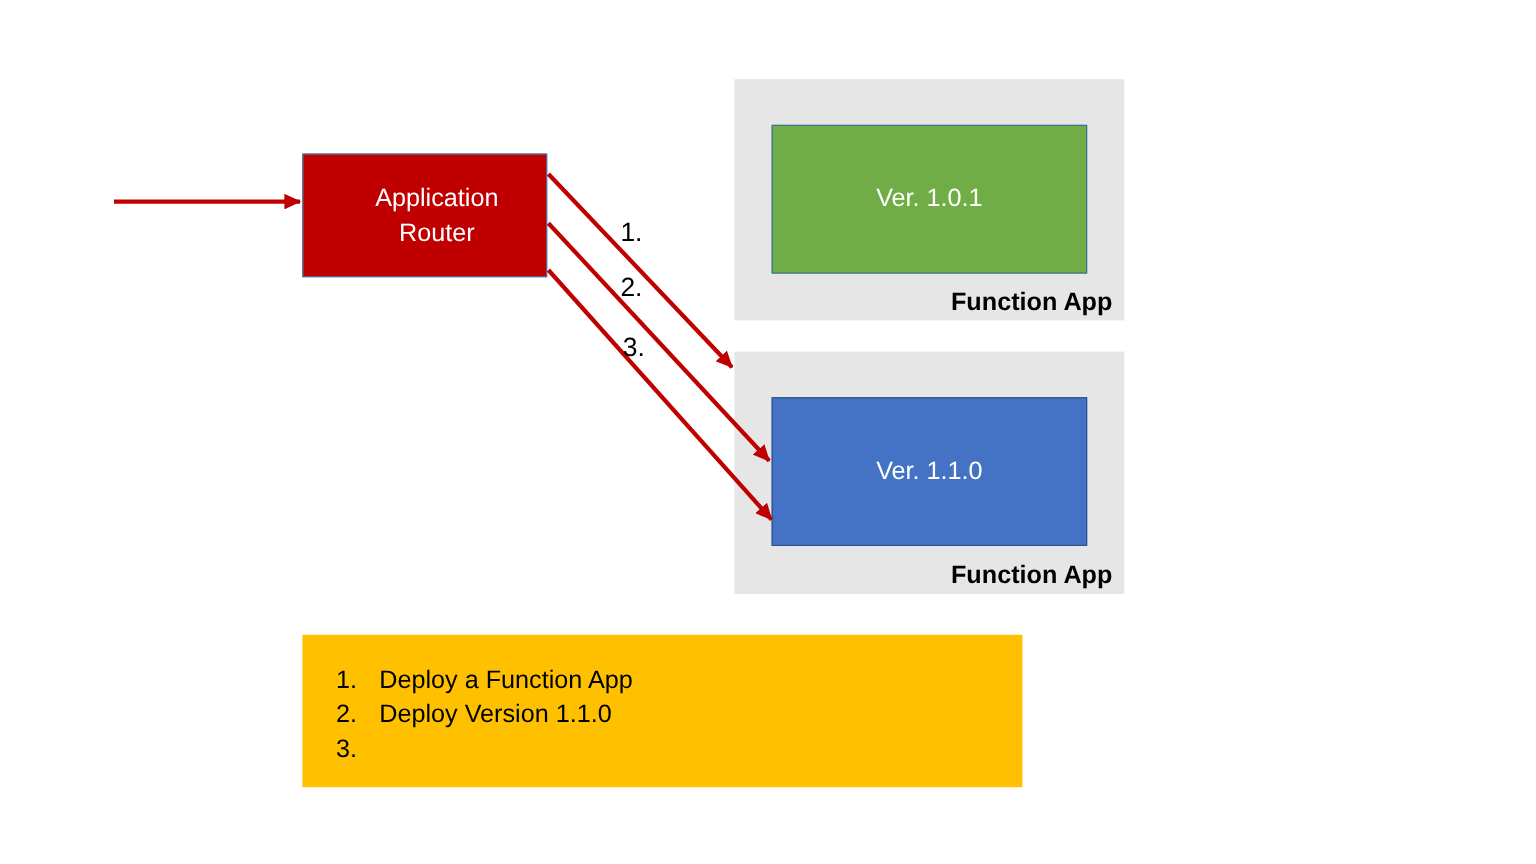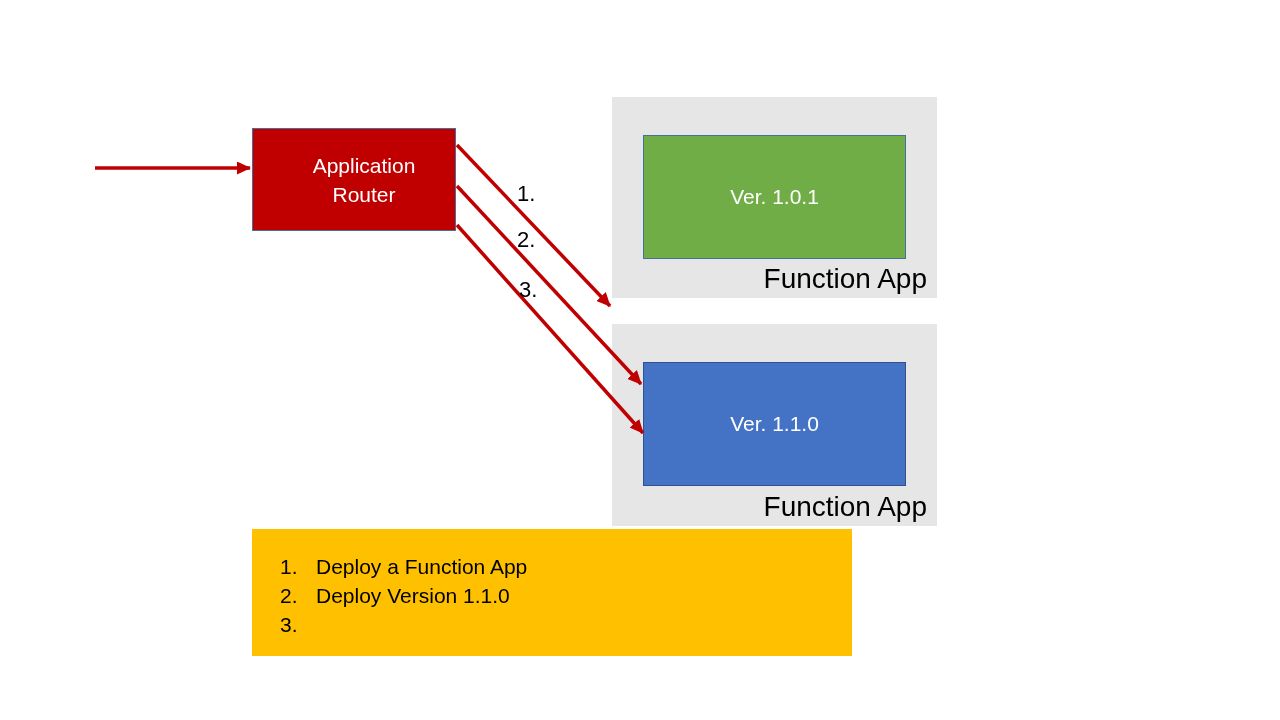--- a/index.html
+++ b/index.html
@@ -43,21 +43,20 @@
     font-size: 21px;
     line-height: 29px;
     text-align: center;
   }
 
   
   .fa-container {
     width: 325px;
     background: #E6E6E6;
     z-index: 1;
-    margin-top: 31px;
   }
   #fa-container-0 { left: 612px; top: 66px;  height: 201px; }
   #fa-container-1 { left: 612px; top: 293px; height: 202px; }
 
   .version-box {
     position: absolute;
     left: 31px; top: 38px;
     width: 263px; height: 124px;
     box-sizing: border-box;
     display: flex;
@@ -66,22 +65,23 @@
     color: #FFFFFF;
     font-size: 21px;
   }
   #version-box-0 { background: #70AD47; border: 1px solid #41719C; }
   #version-box-1 { background: #4472C4; border: 1px solid #2F528F; }
 
   .fa-label {
     position: absolute;
     right: 10px; bottom: 3px;
     color: #000000;
-    font-size: 28px;
+    font-size: 21px;
     white-space: nowrap;
+    font-weight: bold;
   }
 
   
   .step-label {
     color: #000000;
     font-size: 22px;
     z-index: 4;
     white-space: nowrap;
   }
   #step-label-0 { left: 517px; top: 181px; }

